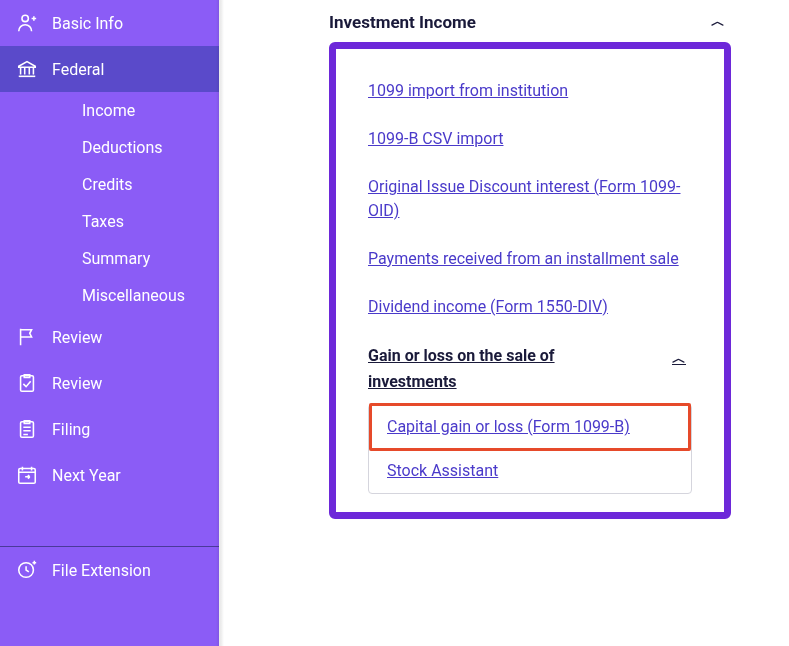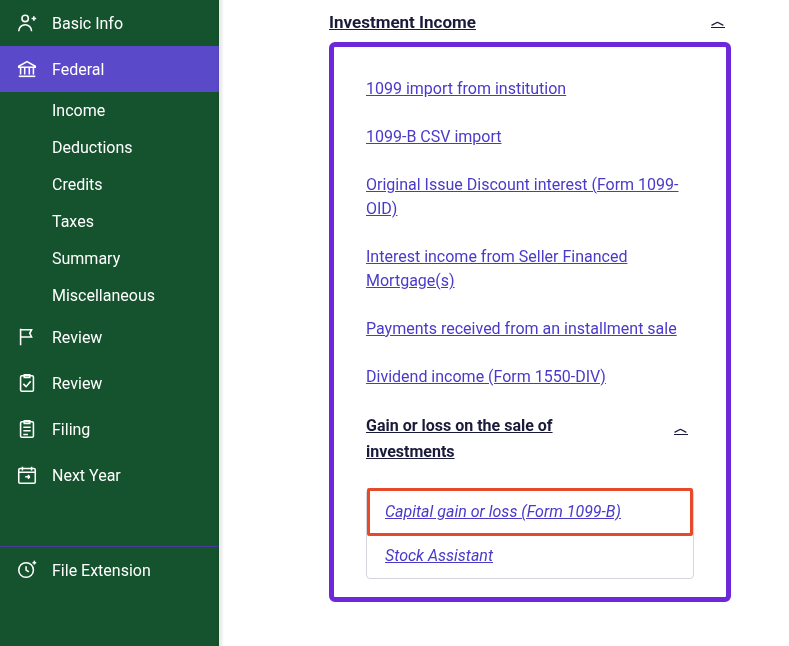--- a/index.html
+++ b/index.html
@@ -6,21 +6,21 @@
     body {
       font-family: -apple-system, BlinkMacSystemFont, "Segoe UI", Roboto, "Helvetica Neue", Arial, sans-serif;
       width: 789px;
       height: 646px;
       overflow: hidden;
       background: #fff;
       display: flex;
     }
     .sidebar {
       width: 219px;
-      background: #14532d;
+      background: #8b5cf6;
       color: #fff;
       display: flex;
       flex-direction: column;
       position: relative;
     }
     .sidebar-handle {
       position: absolute;
       right: -5px;
       top: 0;
       width: 8px;
@@ -33,21 +33,21 @@
       padding: 12px 16px;
       font-size: 16px;
       cursor: pointer;
       color: #fff;
       gap: 14px;
     }
     .nav-item.active {
       background: #5a4aca;
     }
     .sub-items {
-      padding-left: 52px;
+      padding-left: 82px;
     }
     .sub-item {
       padding: 9px 0;
       font-size: 16px;
       cursor: pointer;
       color: #fff;
     }
     .separator {
       border-top: 1px solid #4a3a9a;
       margin-top: 48px;
@@ -67,34 +67,33 @@
       padding: 8px 58px 0 110px;
       overflow: hidden;
       color: #1a1a3a;
     }
     .section-header {
       display: flex;
       align-items: center;
       justify-content: space-between;
       font-size: 17px;
       font-weight: 700;
-      text-decoration: underline;
       padding: 4px 0 8px 0;
       cursor: pointer;
       color: #1a1a3a;
     }
     .chevron {
       font-size: 14px;
       font-weight: 700;
       padding-right: 6px;
       text-decoration: none;
       display: inline-block;
     }
     .panel {
-      border: 5px solid #6d28d9;
+      border: 7px solid #6d28d9;
       border-radius: 6px;
       padding: 18px 32px 18px 32px;
       margin-top: 2px;
     }
     .panel-link {
       display: block;
       color: #4a3aca;
       text-decoration: underline;
       font-size: 16px;
       padding: 12px 0;
@@ -114,22 +113,21 @@
       line-height: 1.6;
       gap: 48px;
     }
     .sub-section-header .chevron {
       margin-top: 4px;
     }
     .sub-panel {
       border: 1px solid #d5d5dd;
       border-radius: 4px;
       padding: 0 18px;
-      margin-top: 17px;
-      font-style: italic;
+      margin-top: 2px;
     }
     .sub-panel .panel-link {
       padding: 10px 0;
     }
     .highlighted {
       position: relative;
     }
     .highlight-box {
       position: absolute;
       left: -18px;
@@ -239,21 +237,20 @@
 
   <div class="section-header">
     <span>Investment Income</span>
     <span class="chevron">︿</span>
   </div>
 
   <div class="panel">
     <a class="panel-link">1099 import from institution</a>
     <a class="panel-link">1099-B CSV import</a>
     <a class="panel-link">Original Issue Discount interest (Form 1099-OID)</a>
-    <a class="panel-link">Interest income from Seller Financed Mortgage(s)</a>
     <a class="panel-link">Payments received from an installment sale</a>
     <a class="panel-link">Dividend income (Form 1550-DIV)</a>
 
     <div class="sub-section-header">
       <span style="max-width:240px;">Gain or loss on the sale of investments</span>
       <span class="chevron">︿</span>
     </div>
 
     <div class="sub-panel">
       <div class="highlighted">

